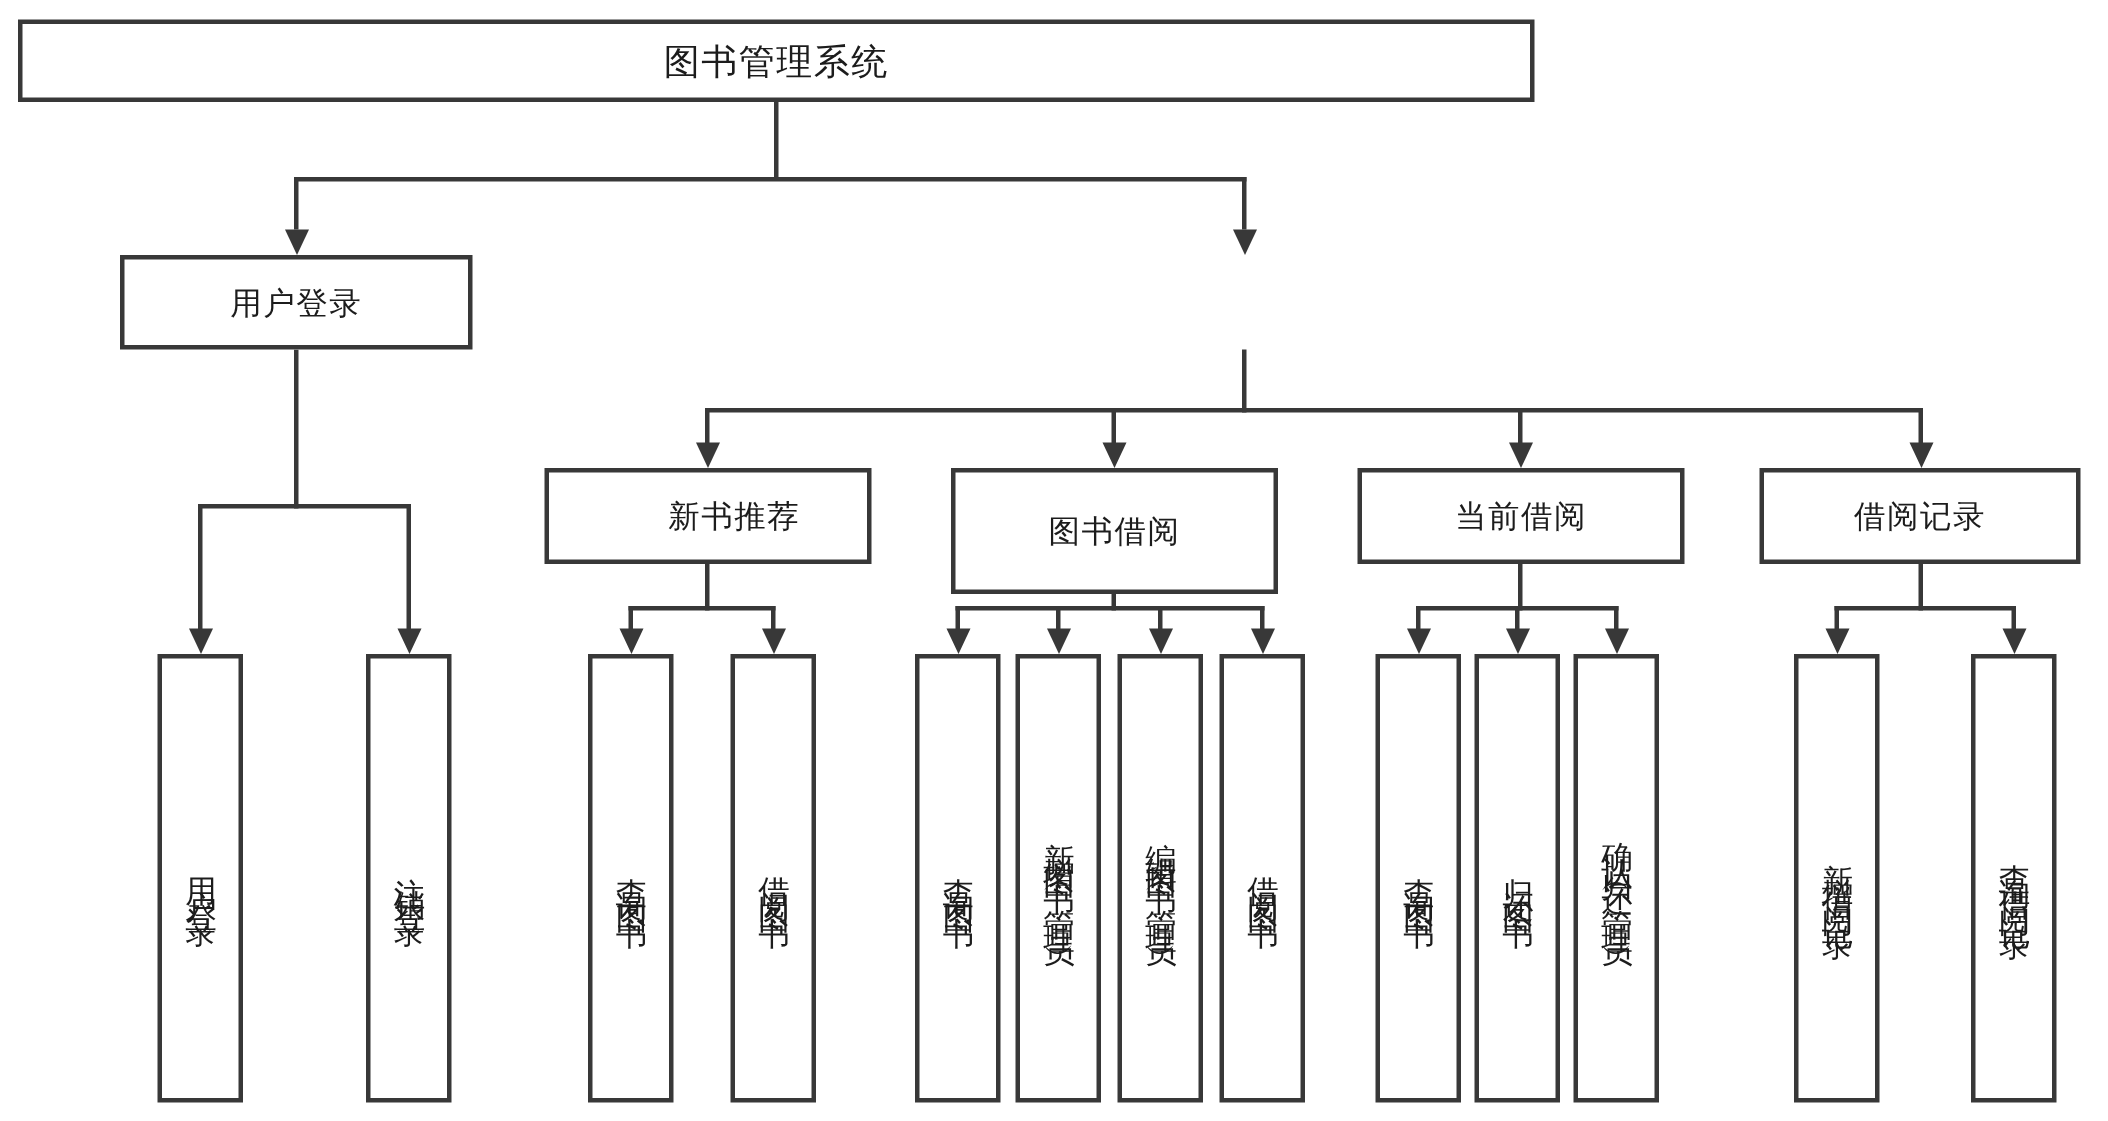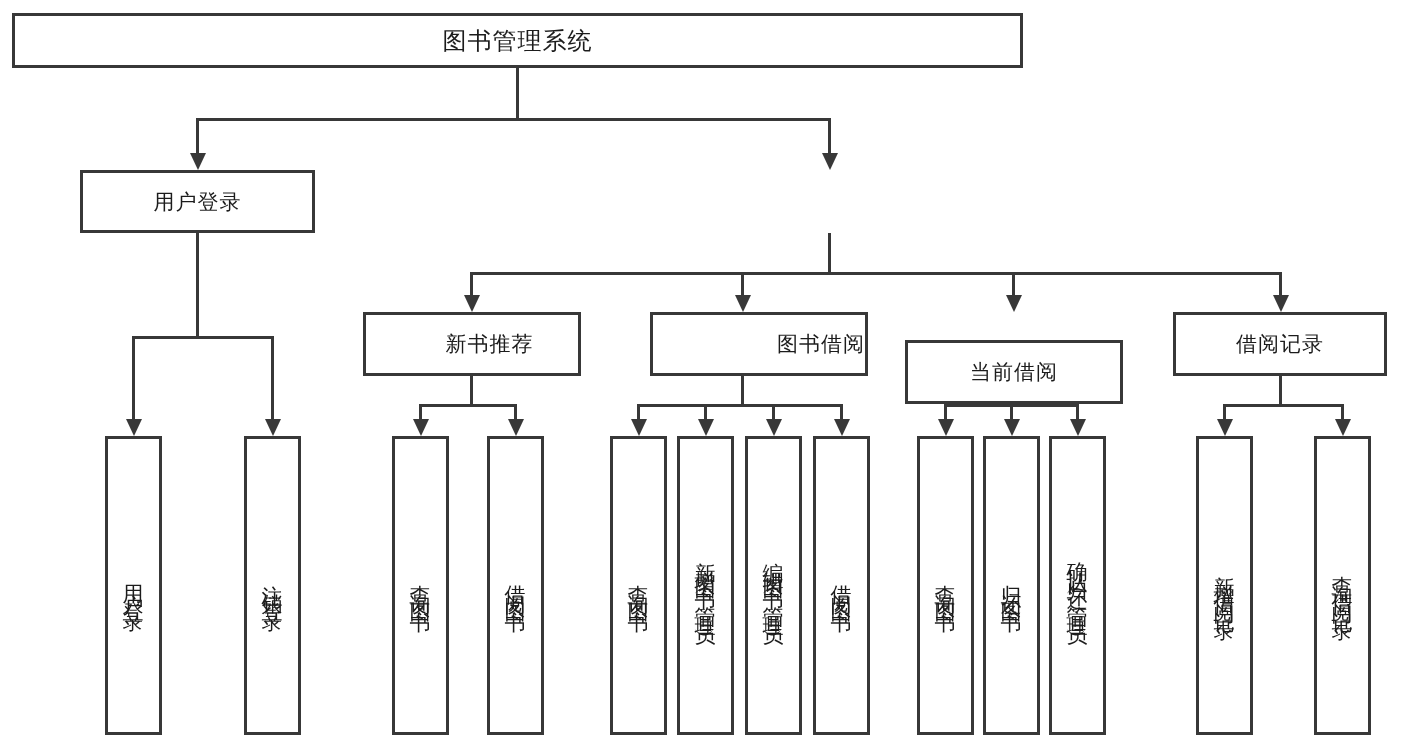--- a/index.html
+++ b/index.html
@@ -74,24 +74,24 @@
     <span>图书管理系统</span>
   </div>
 
   <div class="box l2-box" style="left:80px;top:170px;width:235px;height:63px;">
     <span>用户登录</span>
   </div>
 
   <div class="box l3-box" style="left:363px;top:312px;width:218px;height:64px;padding-left:35px;">
     <span>新书推荐</span>
   </div>
-  <div class="box l3-box" style="left:650px;top:312px;width:218px;height:64px;justify-content:flex-end;">
+  <div class="box l3-box" style="left:634px;top:312px;width:218px;height:84px;">
     <span>图书借阅</span>
   </div>
-  <div class="box l3-box" style="left:905px;top:312px;width:218px;height:64px;margin-top:28px;">
+  <div class="box l3-box" style="left:905px;top:312px;width:218px;height:64px;">
     <span>当前借阅</span>
   </div>
   <div class="box l3-box" style="left:1173px;top:312px;width:214px;height:64px;">
     <span>借阅记录</span>
   </div>
 
   <div class="box leaf" style="left:105px;top:436px;width:57px;height:299px;">
     <span class="vtext">用户登录</span>
   </div>
   <div class="box leaf" style="left:244px;top:436px;width:57px;height:299px;">

